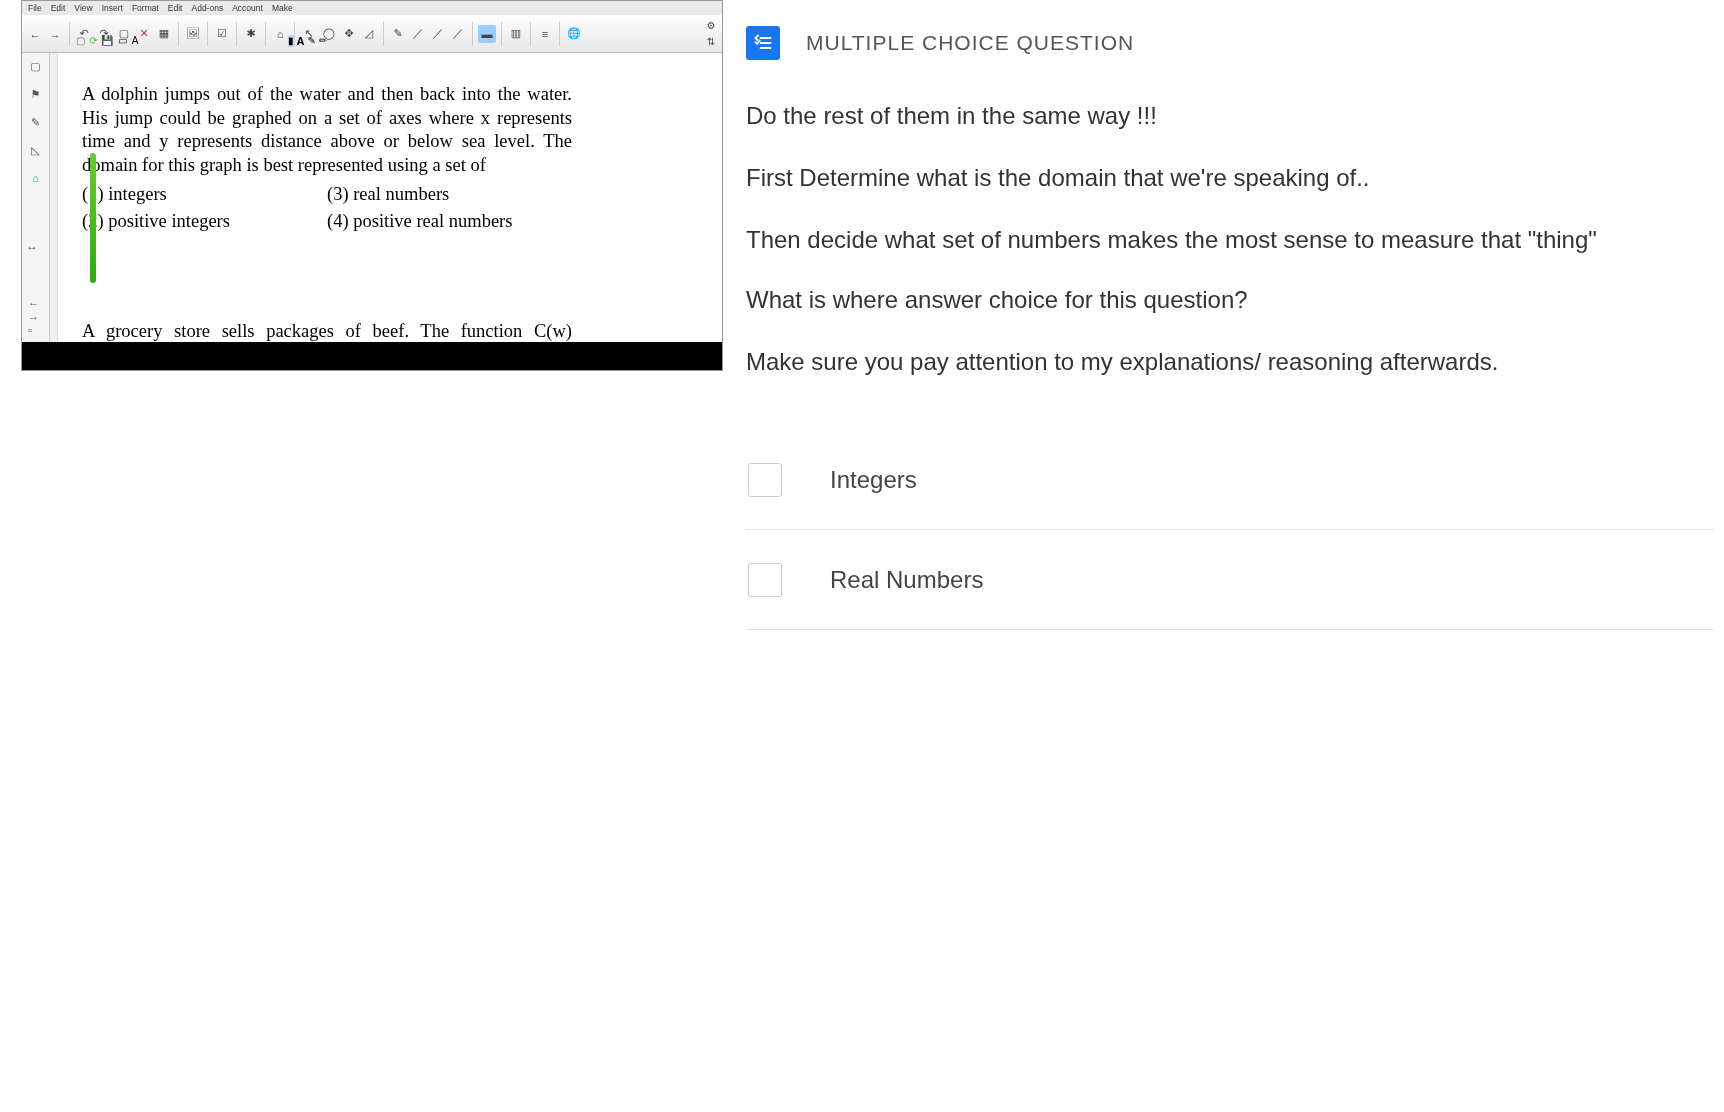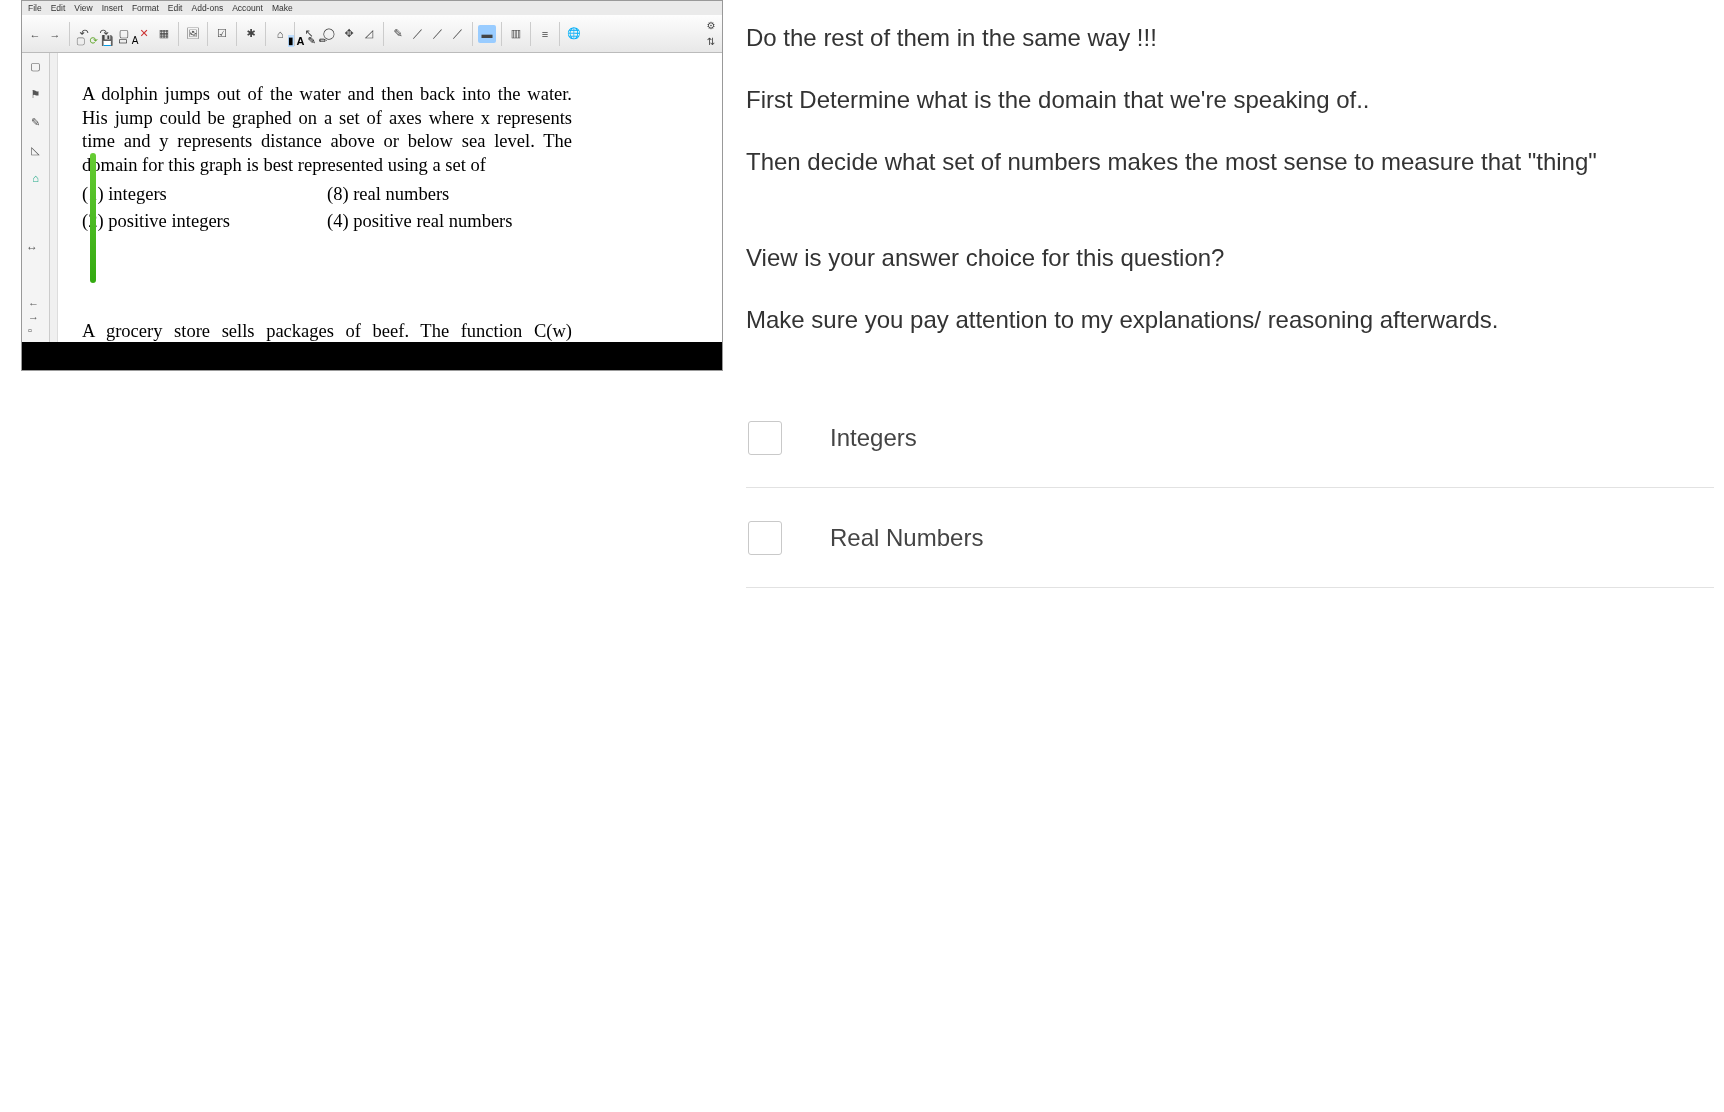--- a/index.html
+++ b/index.html
@@ -129,47 +129,59 @@
         <div class="scroll-spacer"></div>
         <div class="doc-area">
           <div class="green-mark"></div>
           <div class="doc-text">A dolphin jumps out of the water and then back into the water. His jump could be graphed on a set of axes where x represents time and y represents distance above or below sea level. The domain for this graph is best represented using a set of</div>
           <div class="opts">
             <div class="col">
               <div>(1) integers</div>
               <div style="margin-top:6px">(2) positive integers</div>
             </div>
             <div class="col">
-              <div>(8) real numbers</div>
+              <div>(3) real numbers</div>
               <div style="margin-top:6px">(4) positive real numbers</div>
             </div>
           </div>
           <div class="doc-text second-problem">A grocery store sells packages of beef. The function C(w) represents the cost in dollars of a package of beef weighing</div>
         </div>
       </div>
 
       <div class="midleft-splitter">↔</div>
       <div class="bottomleft-nav">
         <span>←</span>
         <span>→</span>
         <span>▫</span>
       </div>
 
       <div class="bottom-bar"></div>
     </div>
   </div>
 
   <div class="right-pane">
 
+    <div class="mcq-header">
+      <div class="mcq-badge">
+        <svg viewBox="0 0 24 24" fill="none" stroke="#fff" stroke-width="2.2" stroke-linecap="round">
+          <polyline points="3,6 6,9 3,6 6,3" fill="none"></polyline>
+          <line x1="9" y1="6" x2="21" y2="6"></line>
+          <line x1="9" y1="12" x2="21" y2="12"></line>
+          <line x1="9" y1="18" x2="21" y2="18"></line>
+          <polyline points="3,11 5,13 8,9" fill="none"></polyline>
+        </svg>
+      </div>
+      <div class="mcq-title">MULTIPLE CHOICE QUESTION</div>
+    </div>
 
     <div class="instructions">
       <p>Do the rest of them in the same way !!!</p>
       <p>First Determine what is the domain that we're speaking of..</p>
-      <p style="margin-bottom:60px">Then decide what set of numbers makes the most sense to measure that "thing"</p>
-      <p>View is your answer choice for this question?</p>
+      <p style="margin-bottom:24px">Then decide what set of numbers makes the most sense to measure that "thing"</p>
+      <p>What is where answer choice for this question?</p>
       <p>Make sure you pay attention to my explanations/ reasoning afterwards.</p>
     </div>
 
     <div class="choices">
       <div class="choice-row">
         <div class="chk"></div>
         <div class="choice-label">Integers</div>
       </div>
       <div class="choice-row">
         <div class="chk"></div>

